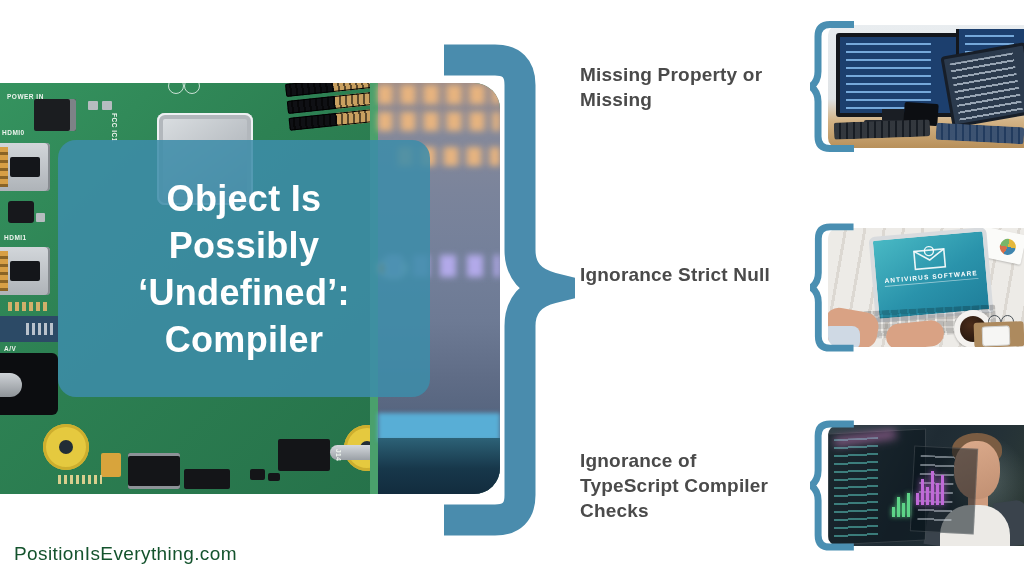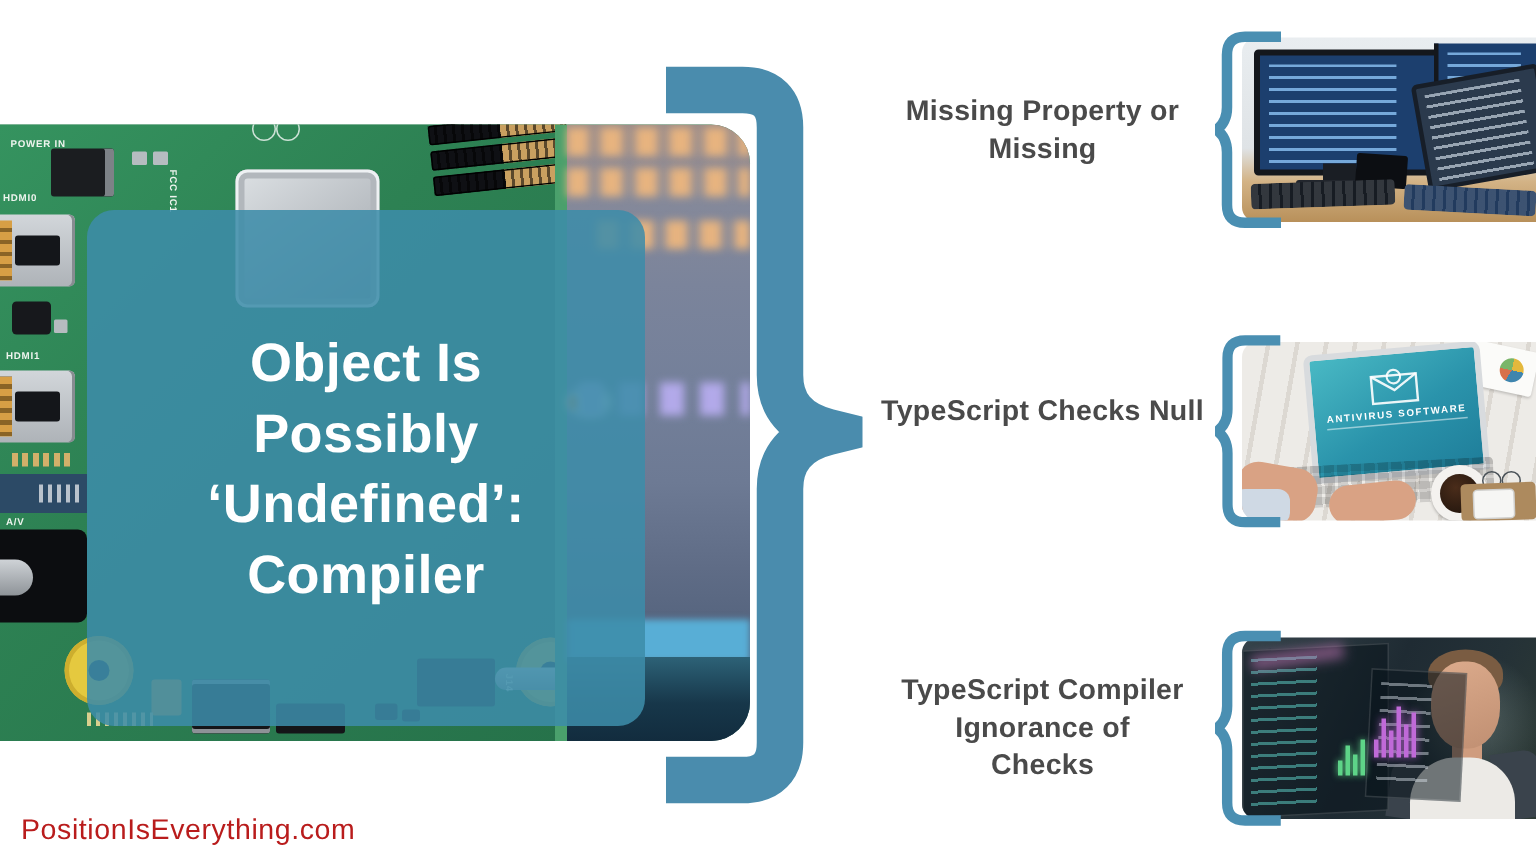--- a/index.html
+++ b/index.html
@@ -67,31 +67,31 @@
   .purple-row{left:8px;top:172px;width:114px;height:22px;filter:blur(3px);
       background:repeating-linear-gradient(90deg,rgba(182,172,238,.95) 0 16px,rgba(182,172,238,0) 16px 27px);}
   .white-blob{left:0;top:176px;width:30px;height:18px;background:rgba(255,255,255,.85);
       border-radius:50%;filter:blur(4px);}
   .orange-dot{left:0;top:180px;width:9px;height:11px;background:#e09a55;border-radius:50%;filter:blur(2px);}
   .cyan-band{left:0;top:330px;width:122px;height:28px;background:#58aed6;filter:blur(2px);}
   .teal-bottom{left:0;top:355px;width:122px;height:56px;
       background:linear-gradient(180deg,#2d6277 0%,#17374a 55%,#122c3e 100%);}
 
   
-  .title-box{left:58px;top:140px;width:372px;height:344px;border-radius:18px;
+  .title-box{left:58px;top:140px;width:372px;height:257px;border-radius:18px;
       background:rgba(61,140,169,.87);display:flex;align-items:center;justify-content:center;}
   .title{color:#ffffff;font-weight:bold;font-size:36px;line-height:47px;text-align:center;
       letter-spacing:.3px;}
   .title span{display:block;}
 
   
   .big-brace{left:425px;top:38px;width:150px;height:505px;}
 
   
-  .item-label{width:230px;left:580px;text-align:center;color:#4a4a4a;font-weight:bold;
+  .item-label{width:230px;left:580px;color:#4a4a4a;font-weight:bold;
       font-size:19px;line-height:25px;letter-spacing:.2px;}
   .item-label span{display:block;}
   .thumb{left:828px;width:196px;border-radius:10px 0 0 10px;overflow:hidden;}
   .small-brace{left:810px;width:46px;}
 
   
   .t1{background:linear-gradient(180deg,#e9edf0 0%,#dfe3e6 60%,#d3b386 78%,#b8905a 100%);}
   .screen{background-color:#1c3f6e;}
   .code-lines{background-image:repeating-linear-gradient(180deg,rgba(140,195,245,.8) 0 2px,transparent 2px 8px);
       background-size:72% 88%;background-repeat:no-repeat;background-position:6px 6px;}
@@ -160,21 +160,21 @@
       background-size:55% 85%;background-repeat:no-repeat;background-position:6px 8px;}
   .hist{display:flex;align-items:flex-end;gap:2px;}
   .hist-purple{left:88px;top:40px;height:40px;}
   .hist-purple i{display:block;width:3px;background:#c06ad8;box-shadow:0 0 6px #c06ad8;}
   .hist-green{left:64px;top:66px;height:26px;}
   .hist-green i{display:block;width:3px;background:#5ed488;box-shadow:0 0 5px #5ed488;}
   .pink-streak{left:6px;top:8px;width:62px;height:10px;background:rgba(216,130,200,.5);
       filter:blur(4px);transform:rotate(-8deg);}
 
   
-  .footer{left:14px;top:543px;font-size:19px;color:#b91c1c;letter-spacing:.4px;}
+  .footer{left:14px;top:543px;font-size:19px;color:#14532d;letter-spacing:.4px;}
 </style>
 </head>
 <body>
 
 <div class="canvas">
 
   <div class="abs hero-photo">
     <div class="abs pcb">
       <span class="abs micro-label" style="left:7px;top:10px;">POWER IN</span>
       <div class="abs power-conn"></div>
@@ -250,21 +250,21 @@
     <div class="abs laptop3"></div>
     <div class="abs gadget"></div>
     <div class="abs keyboard kb1"></div>
     <div class="abs keyboard kb2"></div>
   </div>
   <svg class="abs small-brace" style="top:19px;height:135px;" viewBox="0 0 46 134">
     <path d="M 44 5 H 20 Q 8 5 8 17 V 52 Q 8 62 1 67 Q 8 72 8 82 V 117 Q 8 129 20 129 H 44" fill="none" stroke="#4a8fb2" stroke-width="7" stroke-linejoin="miter" stroke-miterlimit="12"></path>
   </svg>
 
   <div class="abs item-label" style="top:262px;">
-    <span>TypeScript Checks Null</span>
+    <span>Ignorance Strict Null</span>
   </div>
   <div class="abs thumb t2" style="top:228px;height:119px;">
     <div class="abs pie-doc">
       <div class="abs pie"></div>
     </div>
     <div class="abs av-screen">
       <svg width="34" height="26" viewBox="0 0 34 26" style="margin-top:8px;">
         <rect x="2" y="6" width="30" height="18" fill="none" stroke="rgba(255,255,255,.9)" stroke-width="1.6"></rect>
         <path d="M 2 6 L 17 16 L 32 6" fill="none" stroke="rgba(255,255,255,.9)" stroke-width="1.6"></path>
         <circle cx="17" cy="7" r="4.5" fill="none" stroke="rgba(255,255,255,.9)" stroke-width="1.4"></circle>
@@ -280,22 +280,22 @@
       <span class="lens"></span><span class="lens"></span>
     </div>
     <div class="abs notebook"></div>
     <div class="abs phone"></div>
   </div>
   <svg class="abs small-brace" style="top:222px;height:131px;" viewBox="0 0 46 134">
     <path d="M 44 5 H 20 Q 8 5 8 17 V 52 Q 8 62 1 67 Q 8 72 8 82 V 117 Q 8 129 20 129 H 44" fill="none" stroke="#4a8fb2" stroke-width="7" stroke-linejoin="miter" stroke-miterlimit="12"></path>
   </svg>
 
   <div class="abs item-label" style="top:448px;">
+    <span>Ignorance of</span>
     <span>TypeScript Compiler</span>
-    <span>Ignorance of</span>
     <span>Checks</span>
   </div>
   <div class="abs thumb t3" style="top:425px;height:121px;">
     <div class="abs glow"></div>
     <div class="abs jacket jk-l"></div>
     <div class="abs jacket jk-r"></div>
     <div class="abs neck"></div>
     <div class="abs tee"></div>
     <div class="abs hair"></div>
     <div class="abs head"></div>

